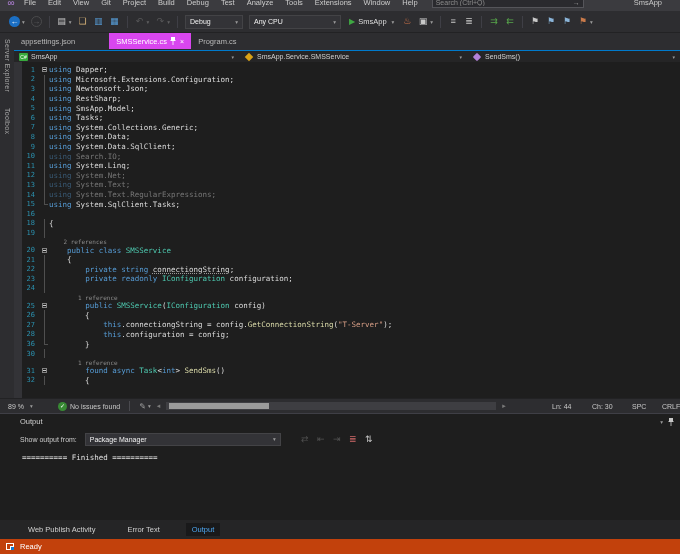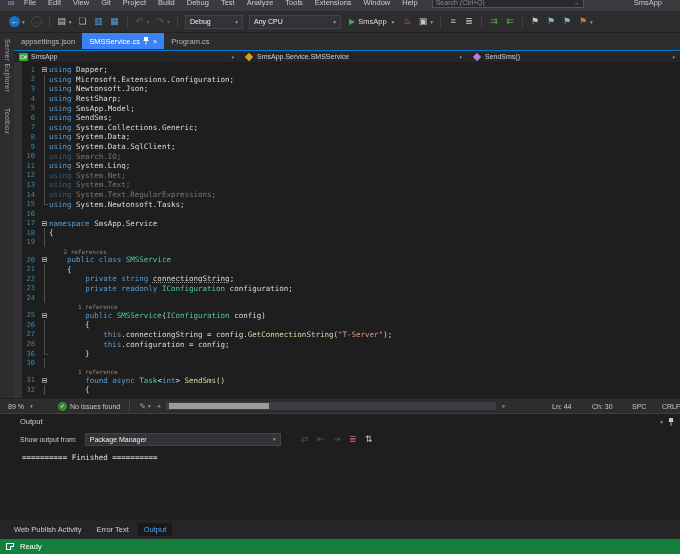--- a/index.html
+++ b/index.html
@@ -44,21 +44,21 @@
   
   .midrow { display:flex; height:365px; flex:none; }
   .leftstrip { width:14px; background:#2D2D30; flex:none; display:flex; flex-direction:column;
     align-items:center; padding-top:6px; gap:16px; }
   .striptab { writing-mode:vertical-rl; color:#A8A8A8; font-size:7px; letter-spacing:.3px; }
   .docwell { flex:1; display:flex; flex-direction:column; min-width:0; }
 
   .tabrow { height:17px; background:#2D2D30; display:flex; align-items:flex-start; flex:none; }
   .tab { height:16px; display:flex; align-items:center; gap:3px; padding:0 7px; color:#B8B8B8;
     font-size:7.5px; }
-  .tab.active { background:#3b82f6; color:#FFFFFF; }
+  .tab.active { background:#d946ef; color:#FFFFFF;margin-left:27px; }
   .tclose { font-size:7px; color:#FFFFFF; margin-left:1px; }
   .tpin { display:flex; align-items:center; }
 
   .crumbrow { height:12px; background:#252526; border-top:1px solid #007ACC; display:flex;
     align-items:center; flex:none; font-size:7px; color:#D0D0D0; }
   .bcseg { display:flex; align-items:center; height:100%; padding:0 5px; gap:3px; }
   .bcseg .caret { margin-left:auto; font-size:5px; }
   .bc1 { width:225px; } .bc2 { width:228px; } .bc3 { flex:1; }
   .bc-cs { width:9px; height:8px; background:#37A93C; color:#fff; font-size:5px; line-height:8px;
     text-align:center; border-radius:1px; flex:none; }
@@ -108,27 +108,27 @@
     font-size:7.5px; flex:none; }
   .outhead .right { margin-left:auto; display:flex; align-items:center; gap:5px; }
   .outbar { height:20px; display:flex; align-items:center; padding-left:20px; gap:5px; flex:none; }
   .outbar .lab { color:#CCCCCC; font-size:7px; }
   .outicons { display:flex; align-items:center; margin-left:8px; }
   .outcontent { flex:1; padding:3px 0 0 22px; }
   .orow { font-family:"DejaVu Sans Mono",monospace; font-size:7.5px; color:#E0E0E0; line-height:11px;
     white-space:pre; }
 
   
-  .paneltabs { height:19px; background:#252526; display:flex; align-items:center; gap:3px;
-    padding-left:8px; flex:none; }
+  .paneltabs { height:19px; background:#252526; display:flex; align-items:center; gap:20px;
+    padding-left:22px; flex:none; }
   .ptab { color:#CFCFCF; font-size:7.5px; padding:2px 6px; }
   .ptab.active { color:#4DA6F0; background:#19191A; }
 
   
-  .statusbar { height:15px; background:#15803d; display:flex; align-items:center; gap:6px;
+  .statusbar { height:15px; background:#c2410c; display:flex; align-items:center; gap:6px;
     padding-left:6px; flex:none; }
   .sb-icon { width:8px; height:7px; border:1px solid #FFFFFF; position:relative; }
   .sb-icon::after { content:""; position:absolute; right:-1px; bottom:-1px; width:3px; height:3px;
     background:#0E7AD3; border-top:1px solid #fff; border-left:1px solid #fff; }
   .sb-text { color:#FFFFFF; font-size:7.5px; }
   .pinwrap { display:flex; align-items:center; }
 </style>
 </head>
 <body>
 
@@ -320,21 +320,21 @@
             <span class="og">
               <span class="oline"></span>
             </span>
             <span class="ct"><span class="sg-k">using </span><span class="sg-w">SmsApp.Model;</span></span>
           </div>
           <div class="crow">
             <span class="ln">6</span>
             <span class="og">
               <span class="oline"></span>
             </span>
-            <span class="ct"><span class="sg-k">using </span><span class="sg-w">SendSms;</span></span>
+            <span class="ct"><span class="sg-k">using </span><span class="sg-w">Tasks;</span></span>
           </div>
           <div class="crow">
             <span class="ln">7</span>
             <span class="og">
               <span class="oline"></span>
             </span>
             <span class="ct"><span class="sg-k">using </span><span class="sg-w">System.Collections.Generic;</span></span>
           </div>
           <div class="crow">
             <span class="ln">8</span>
@@ -383,33 +383,26 @@
             <span class="og">
               <span class="oline"></span>
             </span>
             <span class="ct dimline"><span class="sg-k">using </span><span class="sg-w">System.Text.RegularExpressions;</span></span>
           </div>
           <div class="crow">
             <span class="ln">15</span>
             <span class="og">
               <span class="oend"></span>
             </span>
-            <span class="ct"><span class="sg-k">using </span><span class="sg-w">System.Newtonsoft.Tasks;</span></span>
+            <span class="ct"><span class="sg-k">using </span><span class="sg-w">System.SqlClient.Tasks;</span></span>
           </div>
           <div class="crow">
             <span class="ln">16</span>
             <span class="og"></span>
             <span class="ct"></span>
-          </div>
-          <div class="crow">
-            <span class="ln">17</span>
-            <span class="og">
-              <span class="obox"></span>
-            </span>
-            <span class="ct"><span class="sg-k">namespace </span><span class="sg-w">SmsApp.Service</span></span>
           </div>
           <div class="crow">
             <span class="ln">18</span>
             <span class="og">
               <span class="oline"></span>
             </span>
             <span class="ct"><span class="sg-w">{</span></span>
           </div>
           <div class="crow">
             <span class="ln">19</span>

